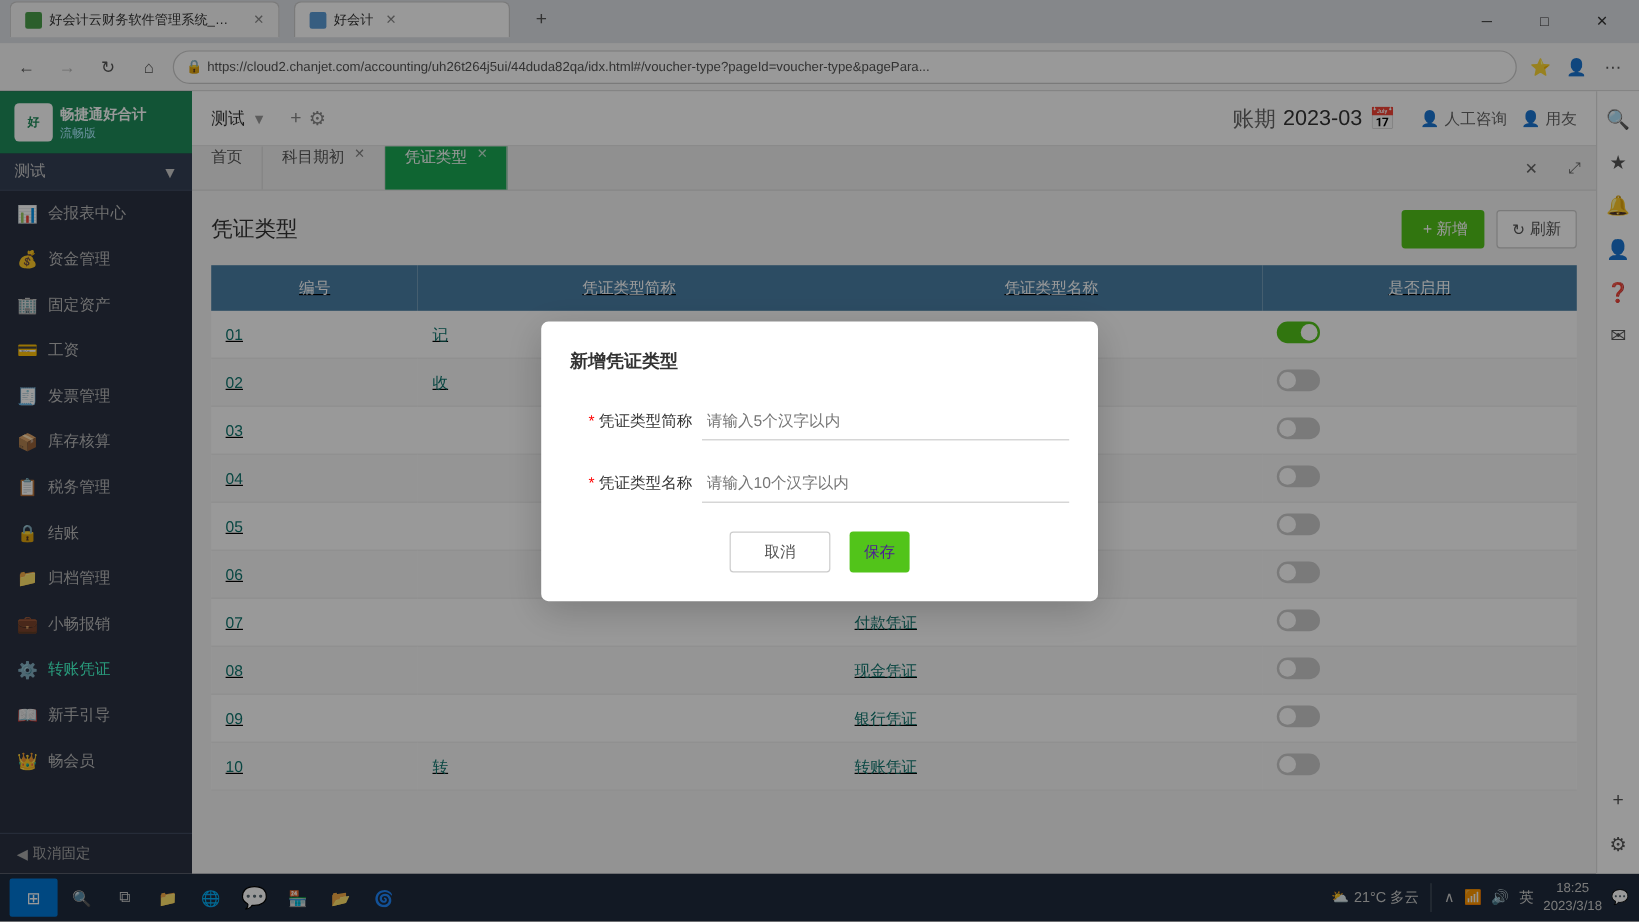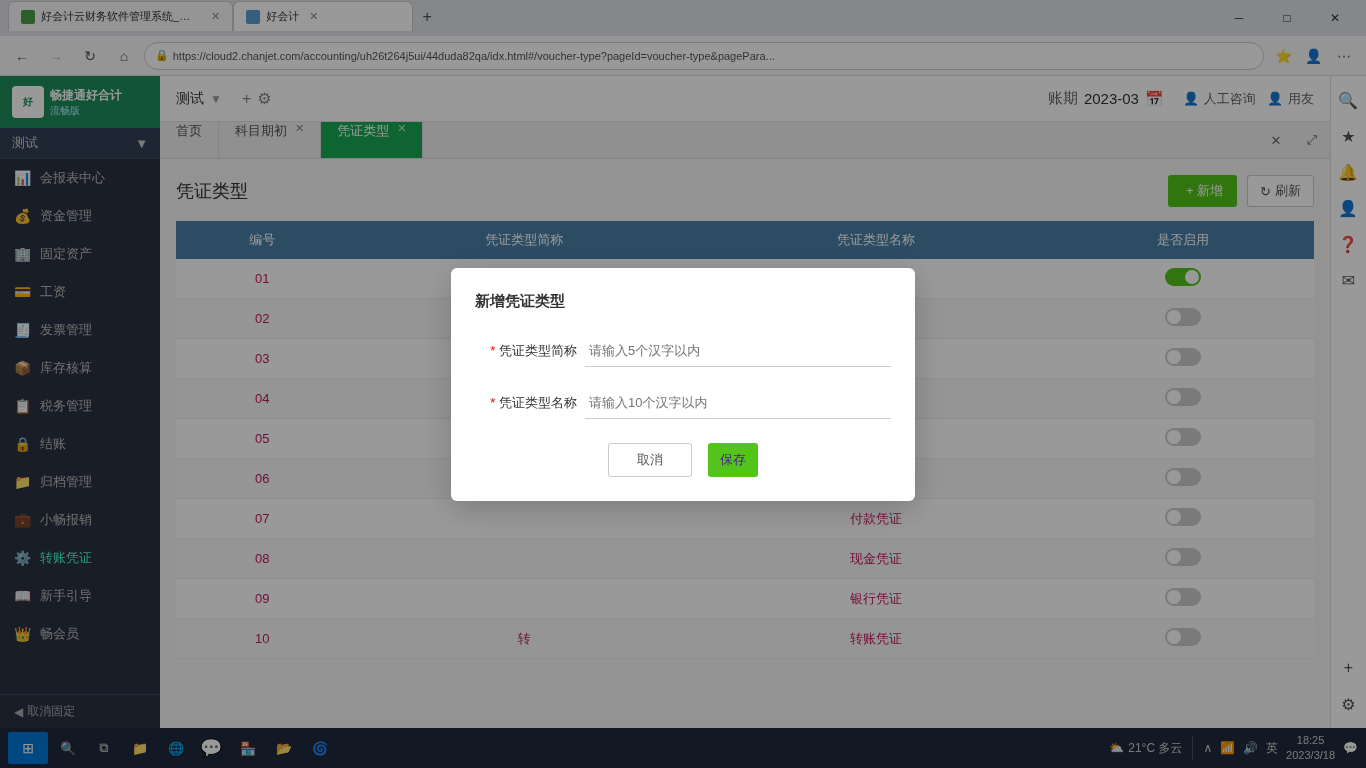--- a/index.html
+++ b/index.html
@@ -1,20 +1,20 @@
 <!DOCTYPE html>
 <html><head>
   <meta charset="utf-8">
   <style>
     * { margin: 0; padding: 0; box-sizing: border-box; }
     body { font-family: 'Microsoft YaHei', Arial, sans-serif; font-size: 13px; background: #f0f0f0; width: 1366px; height: 768px; overflow: hidden; }
 
     
     .browser-chrome { background: #dee1e6; height: 36px; display: flex; align-items: center; padding: 0 8px; gap: 4px; }
-    .browser-tabs { display: flex; align-items: flex-end; height: 26px; flex: 1; }
+    .browser-tabs { display: flex; align-items: flex-end; height: 26px; flex: 1; gap: 12px; }
     .browser-tab { height: 30px; background: #f8f8f8; border-radius: 6px 6px 0 0; padding: 0 12px; display: flex; align-items: center; gap: 6px; font-size: 12px; color: #333; min-width: 180px; cursor: pointer; border: 1px solid #ccc; border-bottom: none; }
     .browser-tab.active { background: #ffffff; z-index: 1; }
     .browser-tab .favicon { width: 14px; height: 14px; background: #4a9f4a; border-radius: 2px; flex-shrink: 0; }
     .browser-tab .favicon2 { background: #5b9bd5; }
     .browser-tab .tab-close { margin-left: 4px; color: #888; font-size: 11px; cursor: pointer; }
     .new-tab-btn { width: 28px; height: 28px; display: flex; align-items: center; justify-content: center; color: #555; font-size: 16px; cursor: pointer; }
     .win-controls { display: flex; gap: 2px; margin-left: auto; }
     .win-ctrl { width: 46px; height: 30px; display: flex; align-items: center; justify-content: center; font-size: 12px; color: #333; cursor: pointer; }
 
     
@@ -34,43 +34,43 @@
     .sidebar-nav::-webkit-scrollbar { width: 4px; }
     .sidebar-nav::-webkit-scrollbar-thumb { background: #555; }
     .sidebar-item { display: flex; align-items: center; gap: 8px; padding: 10px 14px; cursor: pointer; color: #bbb; font-size: 13px; transition: background 0.2s; }
     .sidebar-item.active { color: #4fc; }
     .sidebar-item .s-icon { width: 18px; height: 18px; display: flex; align-items: center; justify-content: center; font-size: 14px; flex-shrink: 0; }
     .sidebar-bottom { border-top: 1px solid #404a5f; }
     .sidebar-cancel { padding: 8px 14px; color: #aaa; font-size: 12px; cursor: pointer; display: flex; align-items: center; gap: 4px; }
 
     
     .app-header { background: #fff; height: 46px; display: flex; align-items: center; padding: 0 16px; border-bottom: 1px solid #e0e0e0; gap: 12px; }
-    .period-info { display: flex; align-items: center; gap: 6px; margin-left: auto; color: #666; font-size: 15px; }
+    .period-info { display: flex; align-items: center; gap: 6px; margin-left: auto; color: #666; font-size: 18px; }
     .header-actions { display: flex; align-items: center; gap: 12px; margin-left: 8px; }
     .consult-btn { display: flex; align-items: center; gap: 4px; color: #666; font-size: 13px; cursor: pointer; }
     .user-info { display: flex; align-items: center; gap: 4px; color: #666; font-size: 13px; cursor: pointer; }
 
     
     .tab-bar { background: #f0f0f0; display: flex; align-items: center; padding: 0 0; border-bottom: 1px solid #ddd; }
     .app-tab { height: 36px; padding: 0 16px; display: flex; align-items: flex-start; gap: 6px; cursor: pointer; font-size: 13px; color: #555; border-right: 1px solid #ddd; }
     .app-tab.active { background: #1aa854; color: #fff; }
     .app-tab .tab-x { font-size: 11px; margin-left: 2px; opacity: 0.7; cursor: pointer; }
 
     
     .page-content { flex: 1; padding: 16px; overflow-y: auto; background: #f5f5f5; }
     .page-header { display: flex; align-items: center; justify-content: space-between; margin-bottom: 14px; }
     .page-title { font-size: 18px; color: #333; font-weight: 500; }
     .page-actions { display: flex; gap: 10px; }
     .btn-new { background: #52c41a; color: #fff; border: none; padding: 6px 14px; border-radius: 3px; cursor: pointer; font-size: 13px; display: flex; align-items: center; gap: 4px; }
     .btn-refresh { background: #fff; color: #555; border: 1px solid #ccc; padding: 6px 12px; border-radius: 3px; cursor: pointer; font-size: 13px; display: flex; align-items: center; gap: 4px; }
 
     
-    .data-table { width: 100%; border-collapse: collapse; background: #fff; }
+    .data-table { width: 100%; border-collapse: collapse; background: #fff; text-decoration: underline; }
     .data-table th { background: #4a7fa5; color: #fff; padding: 10px 12px; text-align: center; font-weight: normal; font-size: 13px; }
-    .data-table td { padding: 9px 12px; text-align: center; font-size: 13px; color: #be185d; border-bottom: 1px solid #eee; }
+    .data-table td { padding: 9px 12px; font-size: 13px; color: #0f766e; border-bottom: 1px solid #eee; }
     .data-table tr:nth-child(even) td { background: #f9f9f9; }
 
     
     .toggle { width: 36px; height: 18px; border-radius: 9px; display: inline-block; position: relative; cursor: pointer; }
     .toggle.on { background: #52c41a; }
     .toggle.off { background: #ccc; }
     .toggle::after { content: ''; position: absolute; top: 2px; width: 14px; height: 14px; background: #fff; border-radius: 50%; transition: left 0.2s; }
     .toggle.on::after { left: 20px; }
     .toggle.off::after { left: 2px; }
 

